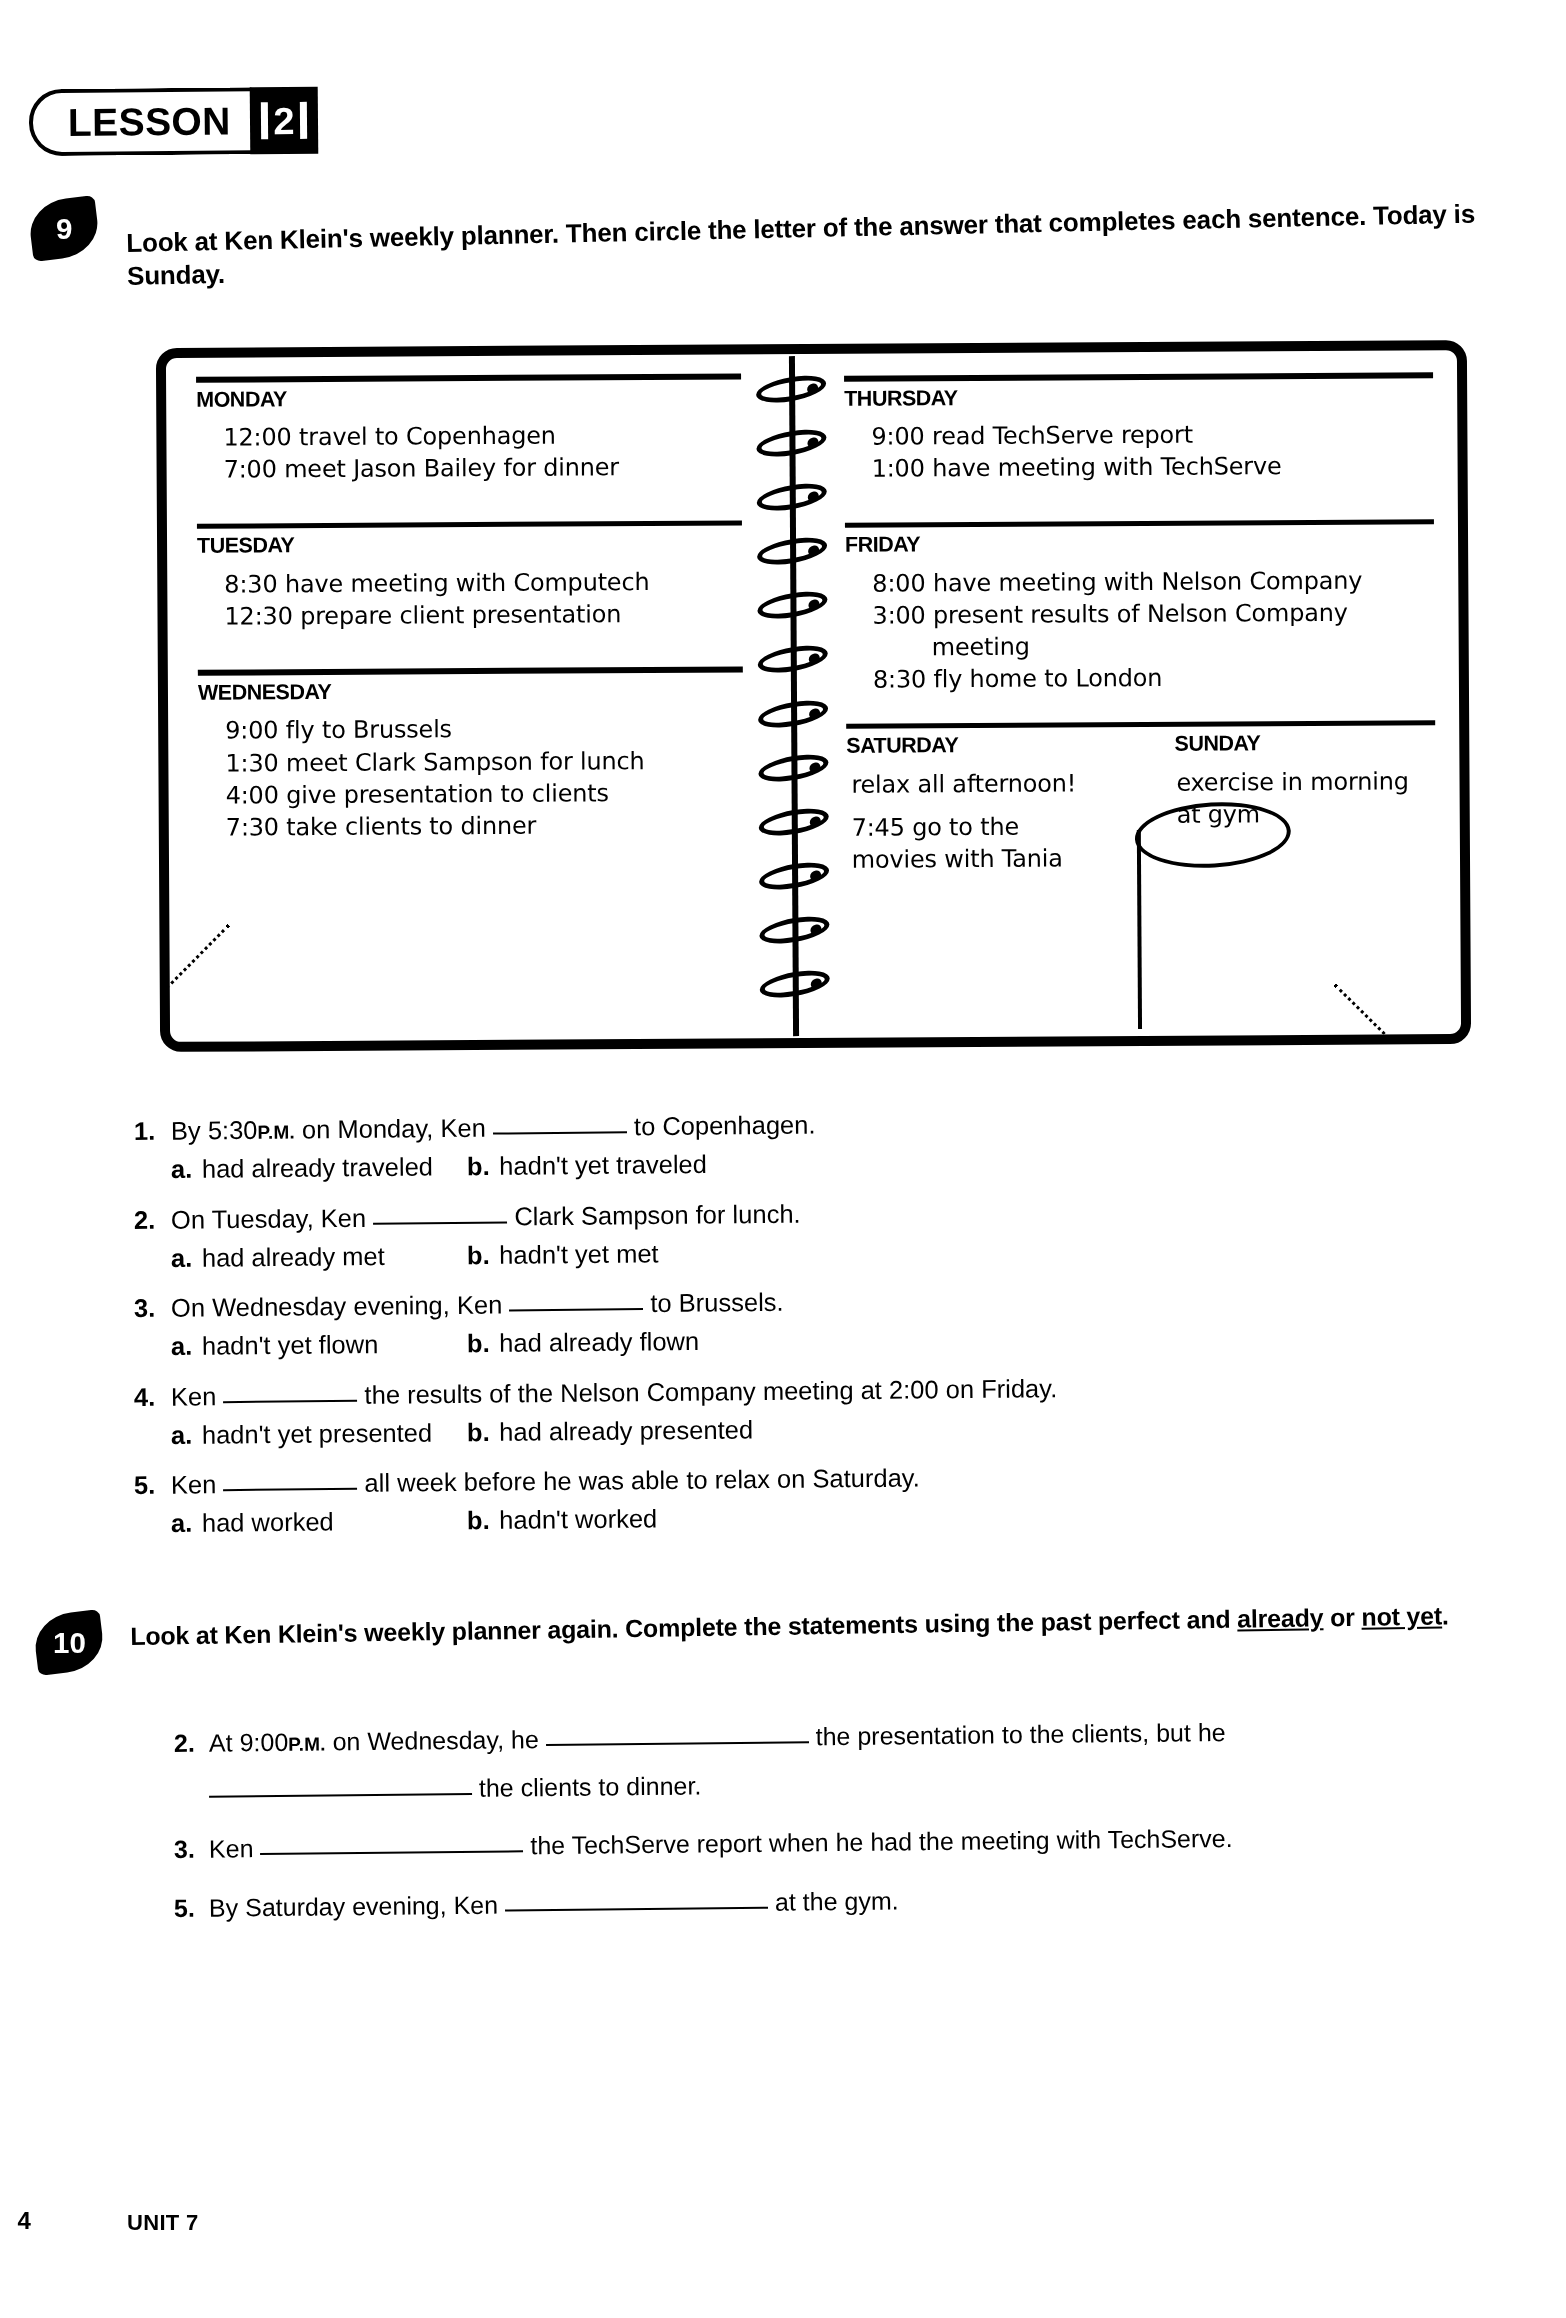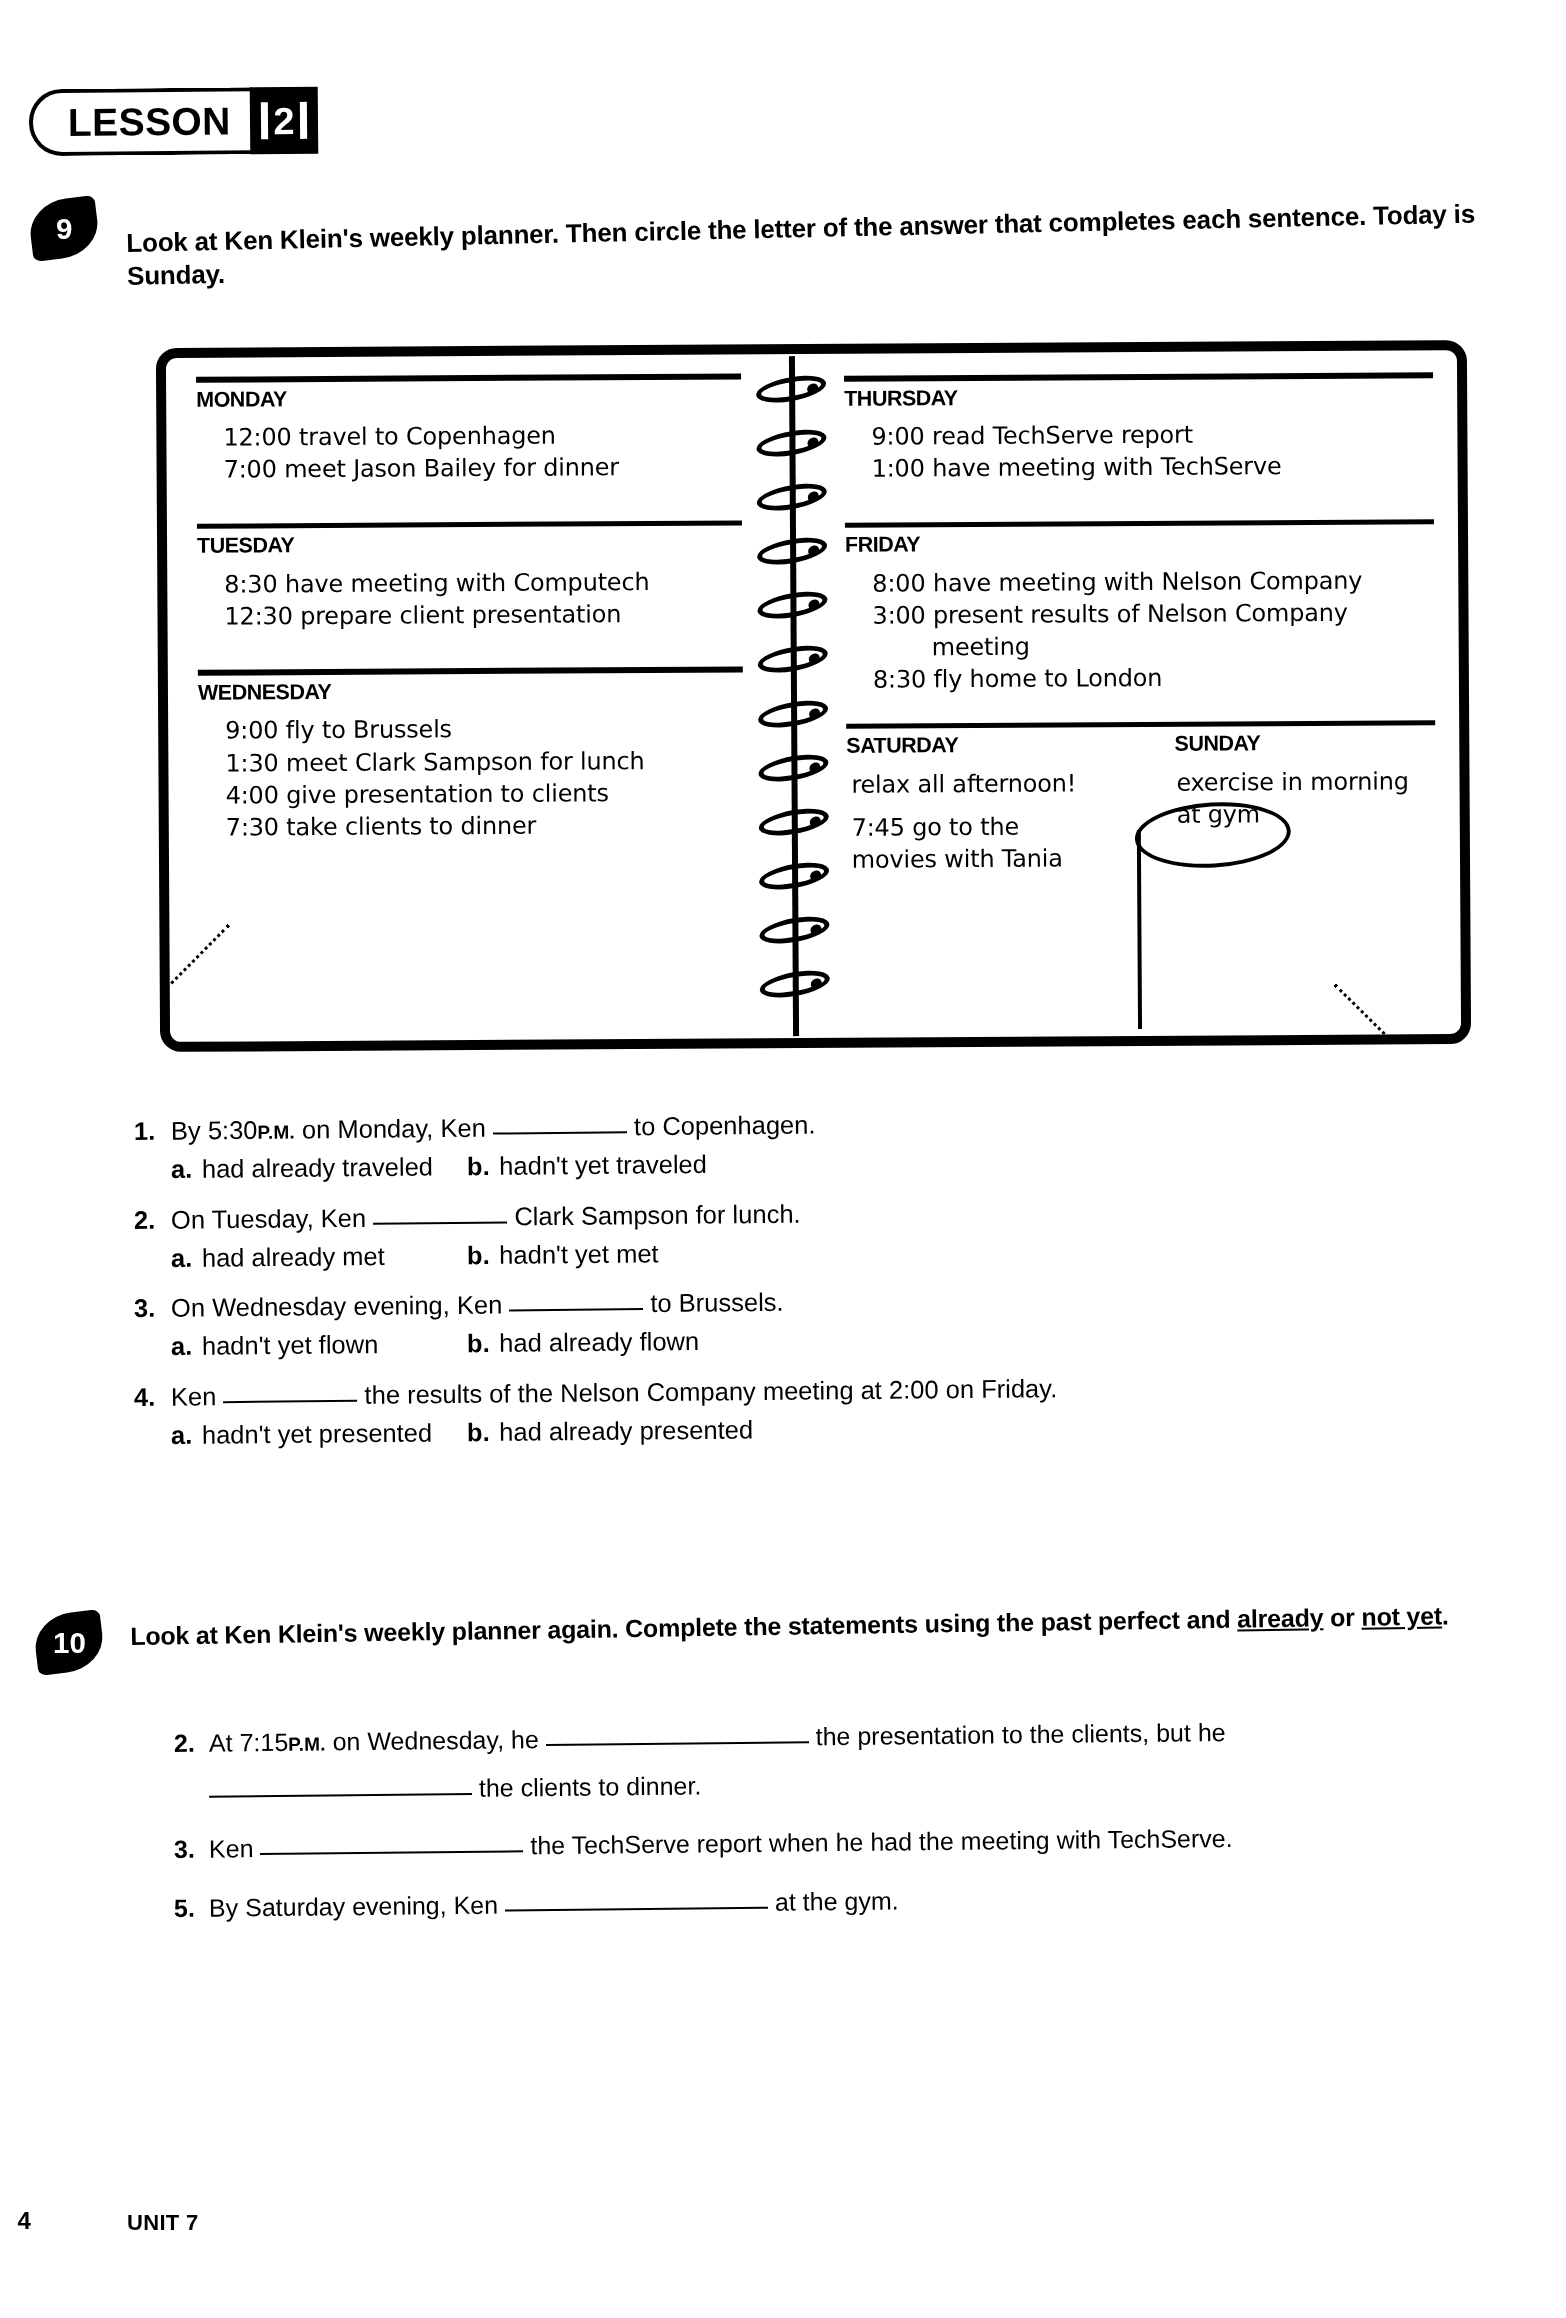--- a/index.html
+++ b/index.html
@@ -464,34 +464,42 @@
 
   <div class="q-item">
     <span class="q-stem">
       <span class="q-num">4.</span><span>Ken </span><span class="blank-ul" style="width:134px;"></span><span> the results of the Nelson Company meeting at 2:00 on Friday.</span>
     </span>
     <span class="q-opts">
       <span class="opt-a"><span class="opt-l">a.</span><span>hadn't yet presented</span></span><span><span class="opt-l">b.</span><span>had already presented</span></span>
     </span>
   </div>
 
+  <div class="q-item">
+    <span class="q-stem">
+      <span class="q-num">5.</span><span>Ken </span><span class="blank-ul" style="width:134px;"></span><span> all week before he was able to relax on Saturday.</span>
+    </span>
+    <span class="q-opts">
+      <span class="opt-a"><span class="opt-l">a.</span><span>had worked</span></span><span><span class="opt-l">b.</span><span>hadn't worked</span></span>
+    </span>
+  </div>
 
 </div>
 
 <div class="ex-badge" style="left:35px; top:1613px;">
   <span>10</span>
 </div>
 <div class="instr" id="instr10"><span>Look at Ken Klein's weekly planner again. Complete the statements using the past perfect and </span><span class="u">already</span><span> or </span><span class="u">not yet</span><span>.</span></div>
 
 <div id="q10list">
 
 
   <div class="s-item">
     <span class="s-line">
-      <span class="s-num">2.</span><span>At 7:15</span><span class="sc">P.M.</span><span> on Wednesday, he </span><span class="blank-ul" style="width:263px;"></span><span> the presentation to the clients, but he</span>
+      <span class="s-num">2.</span><span>At 9:00</span><span class="sc">P.M.</span><span> on Wednesday, he </span><span class="blank-ul" style="width:263px;"></span><span> the presentation to the clients, but he</span>
     </span>
     <span class="s-line s-indent">
       <span class="blank-ul" style="width:263px;"></span><span> the clients to dinner.</span>
     </span>
   </div>
 
   <div class="s-item">
     <span class="s-line">
       <span class="s-num">3.</span><span>Ken </span><span class="blank-ul" style="width:263px;"></span><span> the TechServe report when he had the meeting with TechServe.</span>
     </span>

